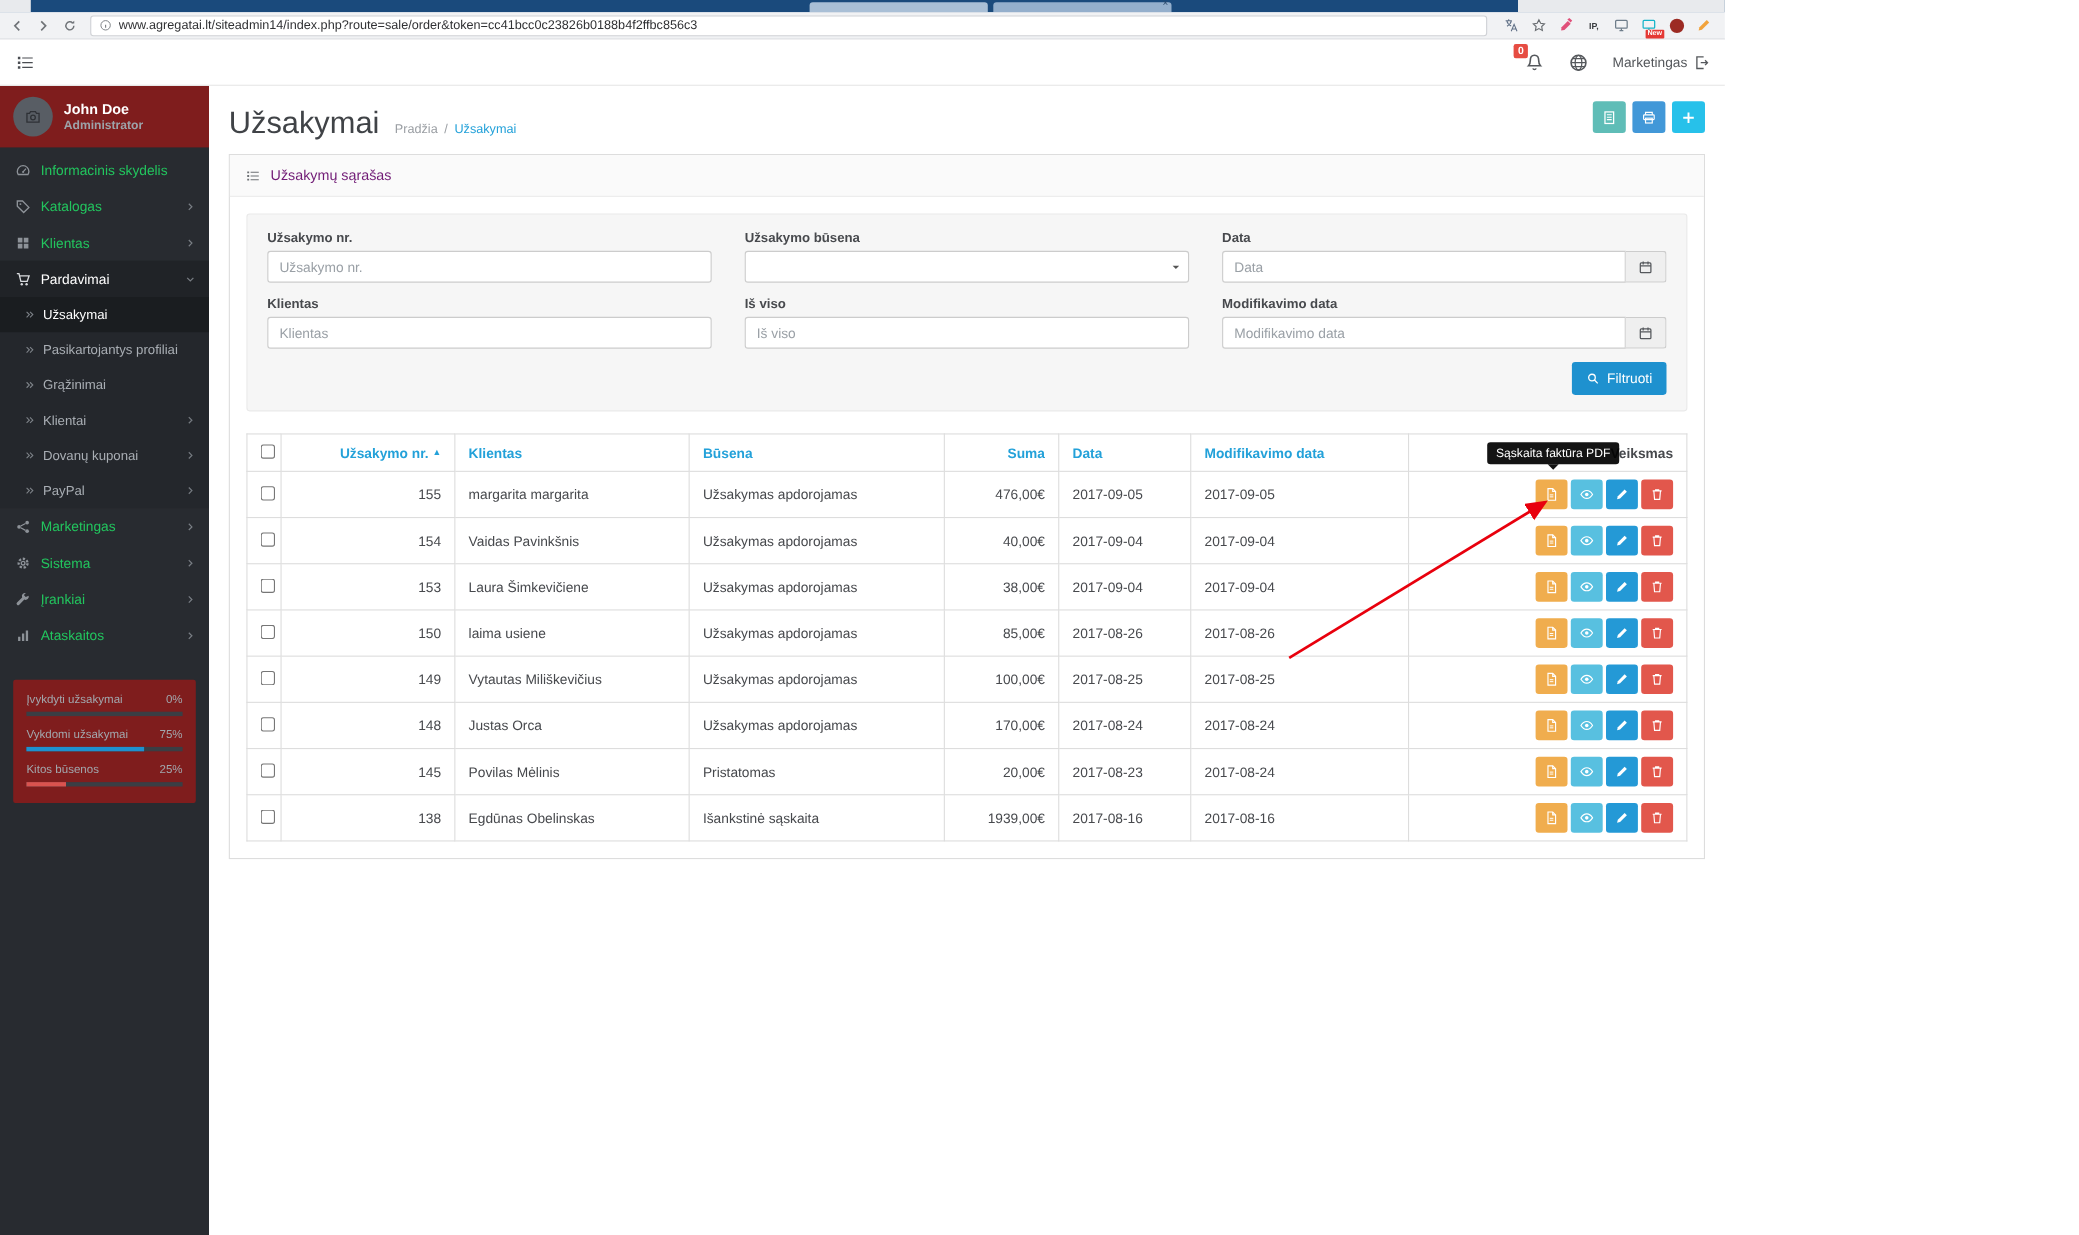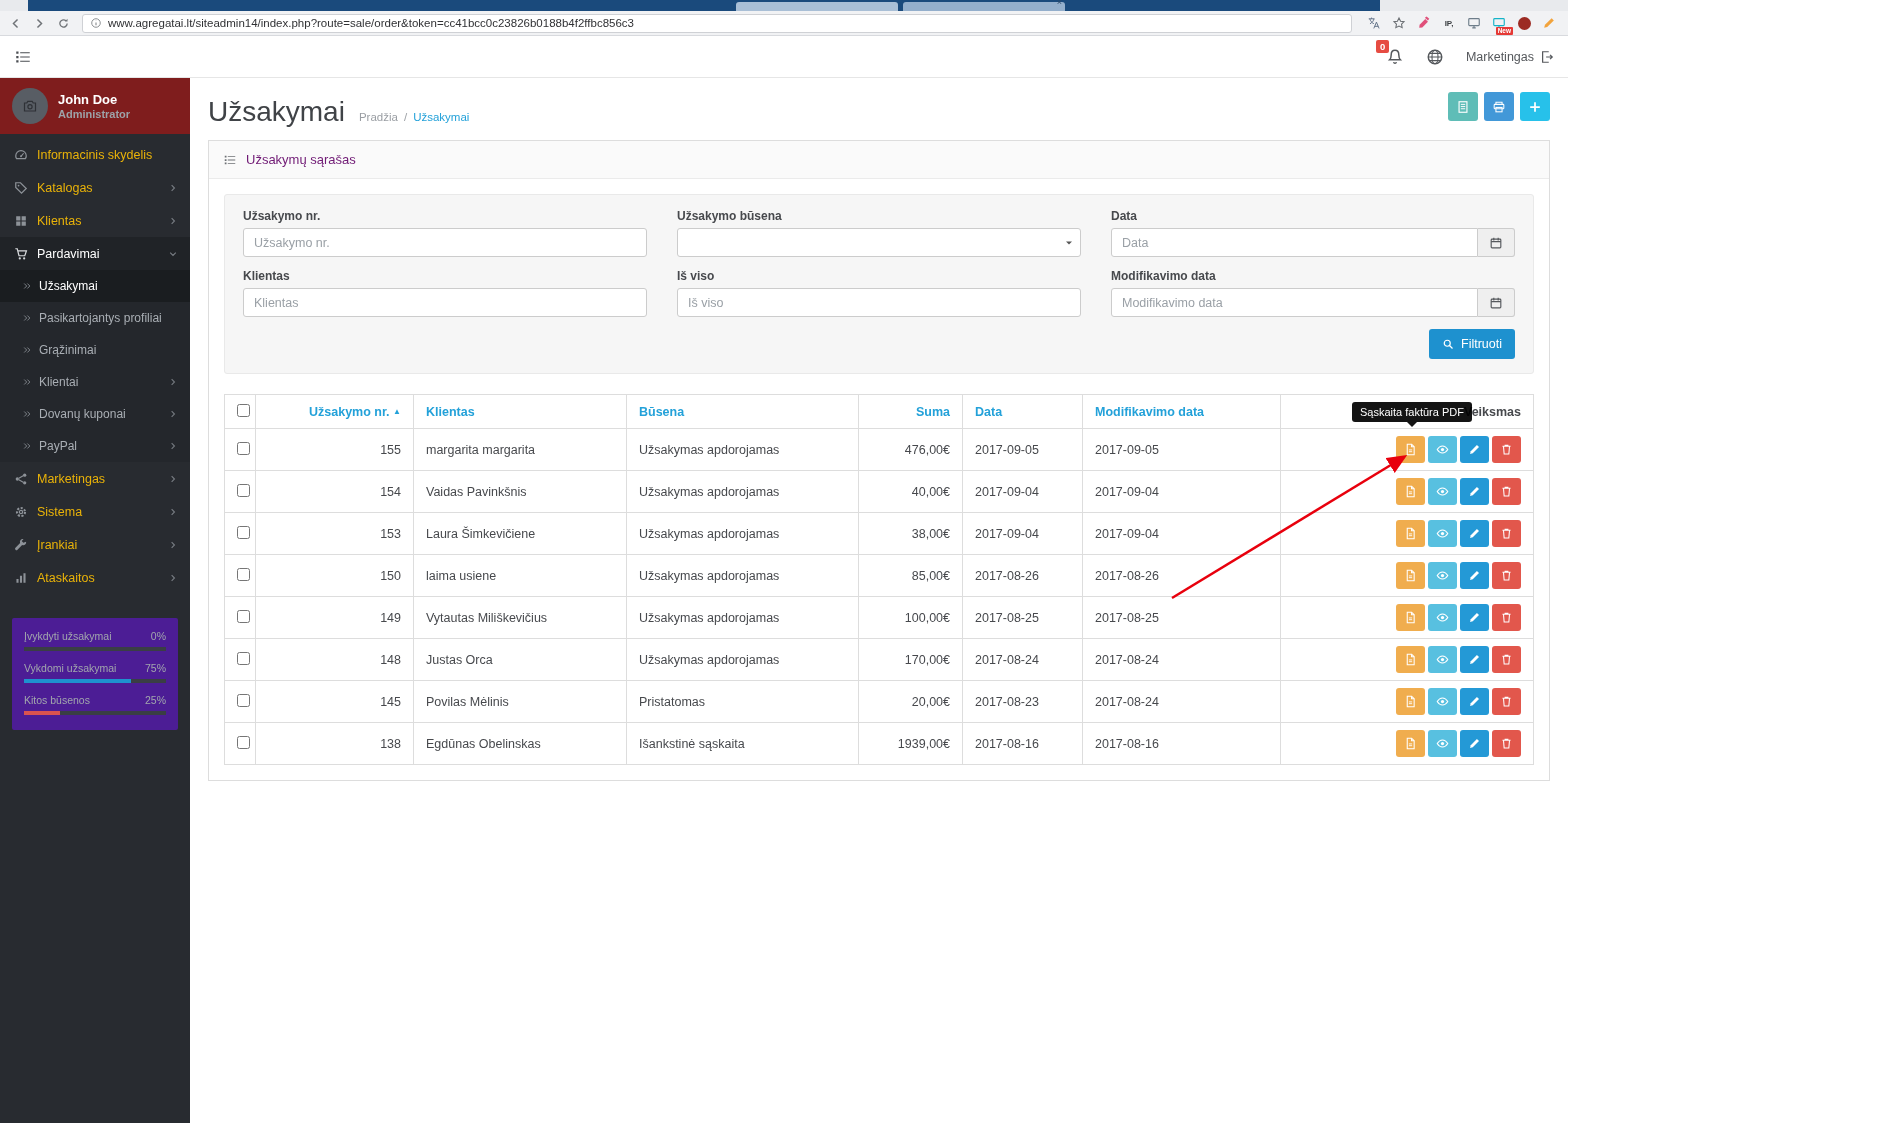--- a/index.html
+++ b/index.html
@@ -36,31 +36,31 @@
 .globe-wrap{color:#55585c}
 .logout{display:flex;align-items:center;gap:6px;color:#55585c;font-size:12.5px}
 
 
 .sidebar{position:absolute;left:0;top:78px;width:190px;height:1045px;background:#282b30}
 .profile{height:56px;background:#7f1d1d;display:flex;align-items:center;gap:10px;padding:0 12px}
 .avatar{width:36px;height:36px;border-radius:50%;background:#585d64;display:flex;align-items:center;justify-content:center;color:#2e3136;flex:0 0 36px}
 .p-name{color:#fff;font-size:13px;font-weight:bold;line-height:1.3}
 .p-role{color:#9da2a8;font-size:11px;font-weight:bold}
 .menu{padding-top:4px}
-.m-item{height:33px;display:flex;align-items:center;gap:9px;padding:0 12px 0 14px;color:#eab308;font-size:12.5px;cursor:pointer}
+.m-item{height:33px;display:flex;align-items:center;gap:9px;padding:0 12px 0 14px;color:#22c55e;font-size:12.5px;cursor:pointer}
 .m-item .mi{color:#8d9298;flex:0 0 14px}
 .m-item .chev{margin-left:auto;color:#787d83}
 .m-item.active{background:#202327;color:#fff}
 .m-item.active .mi{color:#d7dadd}
 .submenu{background:#24272c}
 .s-item{height:32px;display:flex;align-items:center;gap:7px;padding:0 12px 0 22px;color:#a9aeb4;font-size:12px;cursor:pointer}
 .s-item .ang{color:#7d8288;flex:0 0 10px}
 .s-item .chev{margin-left:auto;color:#74797f}
 .s-item.active{background:#1a1d20;color:#fff}
-.stats{margin:24px 12px 0;background:#4c1d95;padding:12px 12px 4px;border-radius:2px}
+.stats{margin:24px 12px 0;background:#7f1d1d;padding:12px 12px 4px;border-radius:2px}
 .stat-label{display:flex;justify-content:space-between;font-size:10.5px;color:#a2a7ad}
 .stat-track{height:4px;background:#3a3e44;margin:5px 0 11px;position:relative}
 .stat-fill{height:4px;position:absolute;left:0;top:0}
 .f0{background:#5cb85c}.f1{background:#1e91cf}.f2{background:#d9534f}
 
 
 .main{position:absolute;left:190px;top:78px;width:1378px;background:#fff}
 .page-head{display:flex;align-items:baseline;padding:18px 18px 12px;position:relative}
 .title{font-size:28px;font-weight:400;color:#404347}
 .crumb{margin-left:14px;font-size:11.5px;color:#9a9ea3;display:flex;gap:6px}

